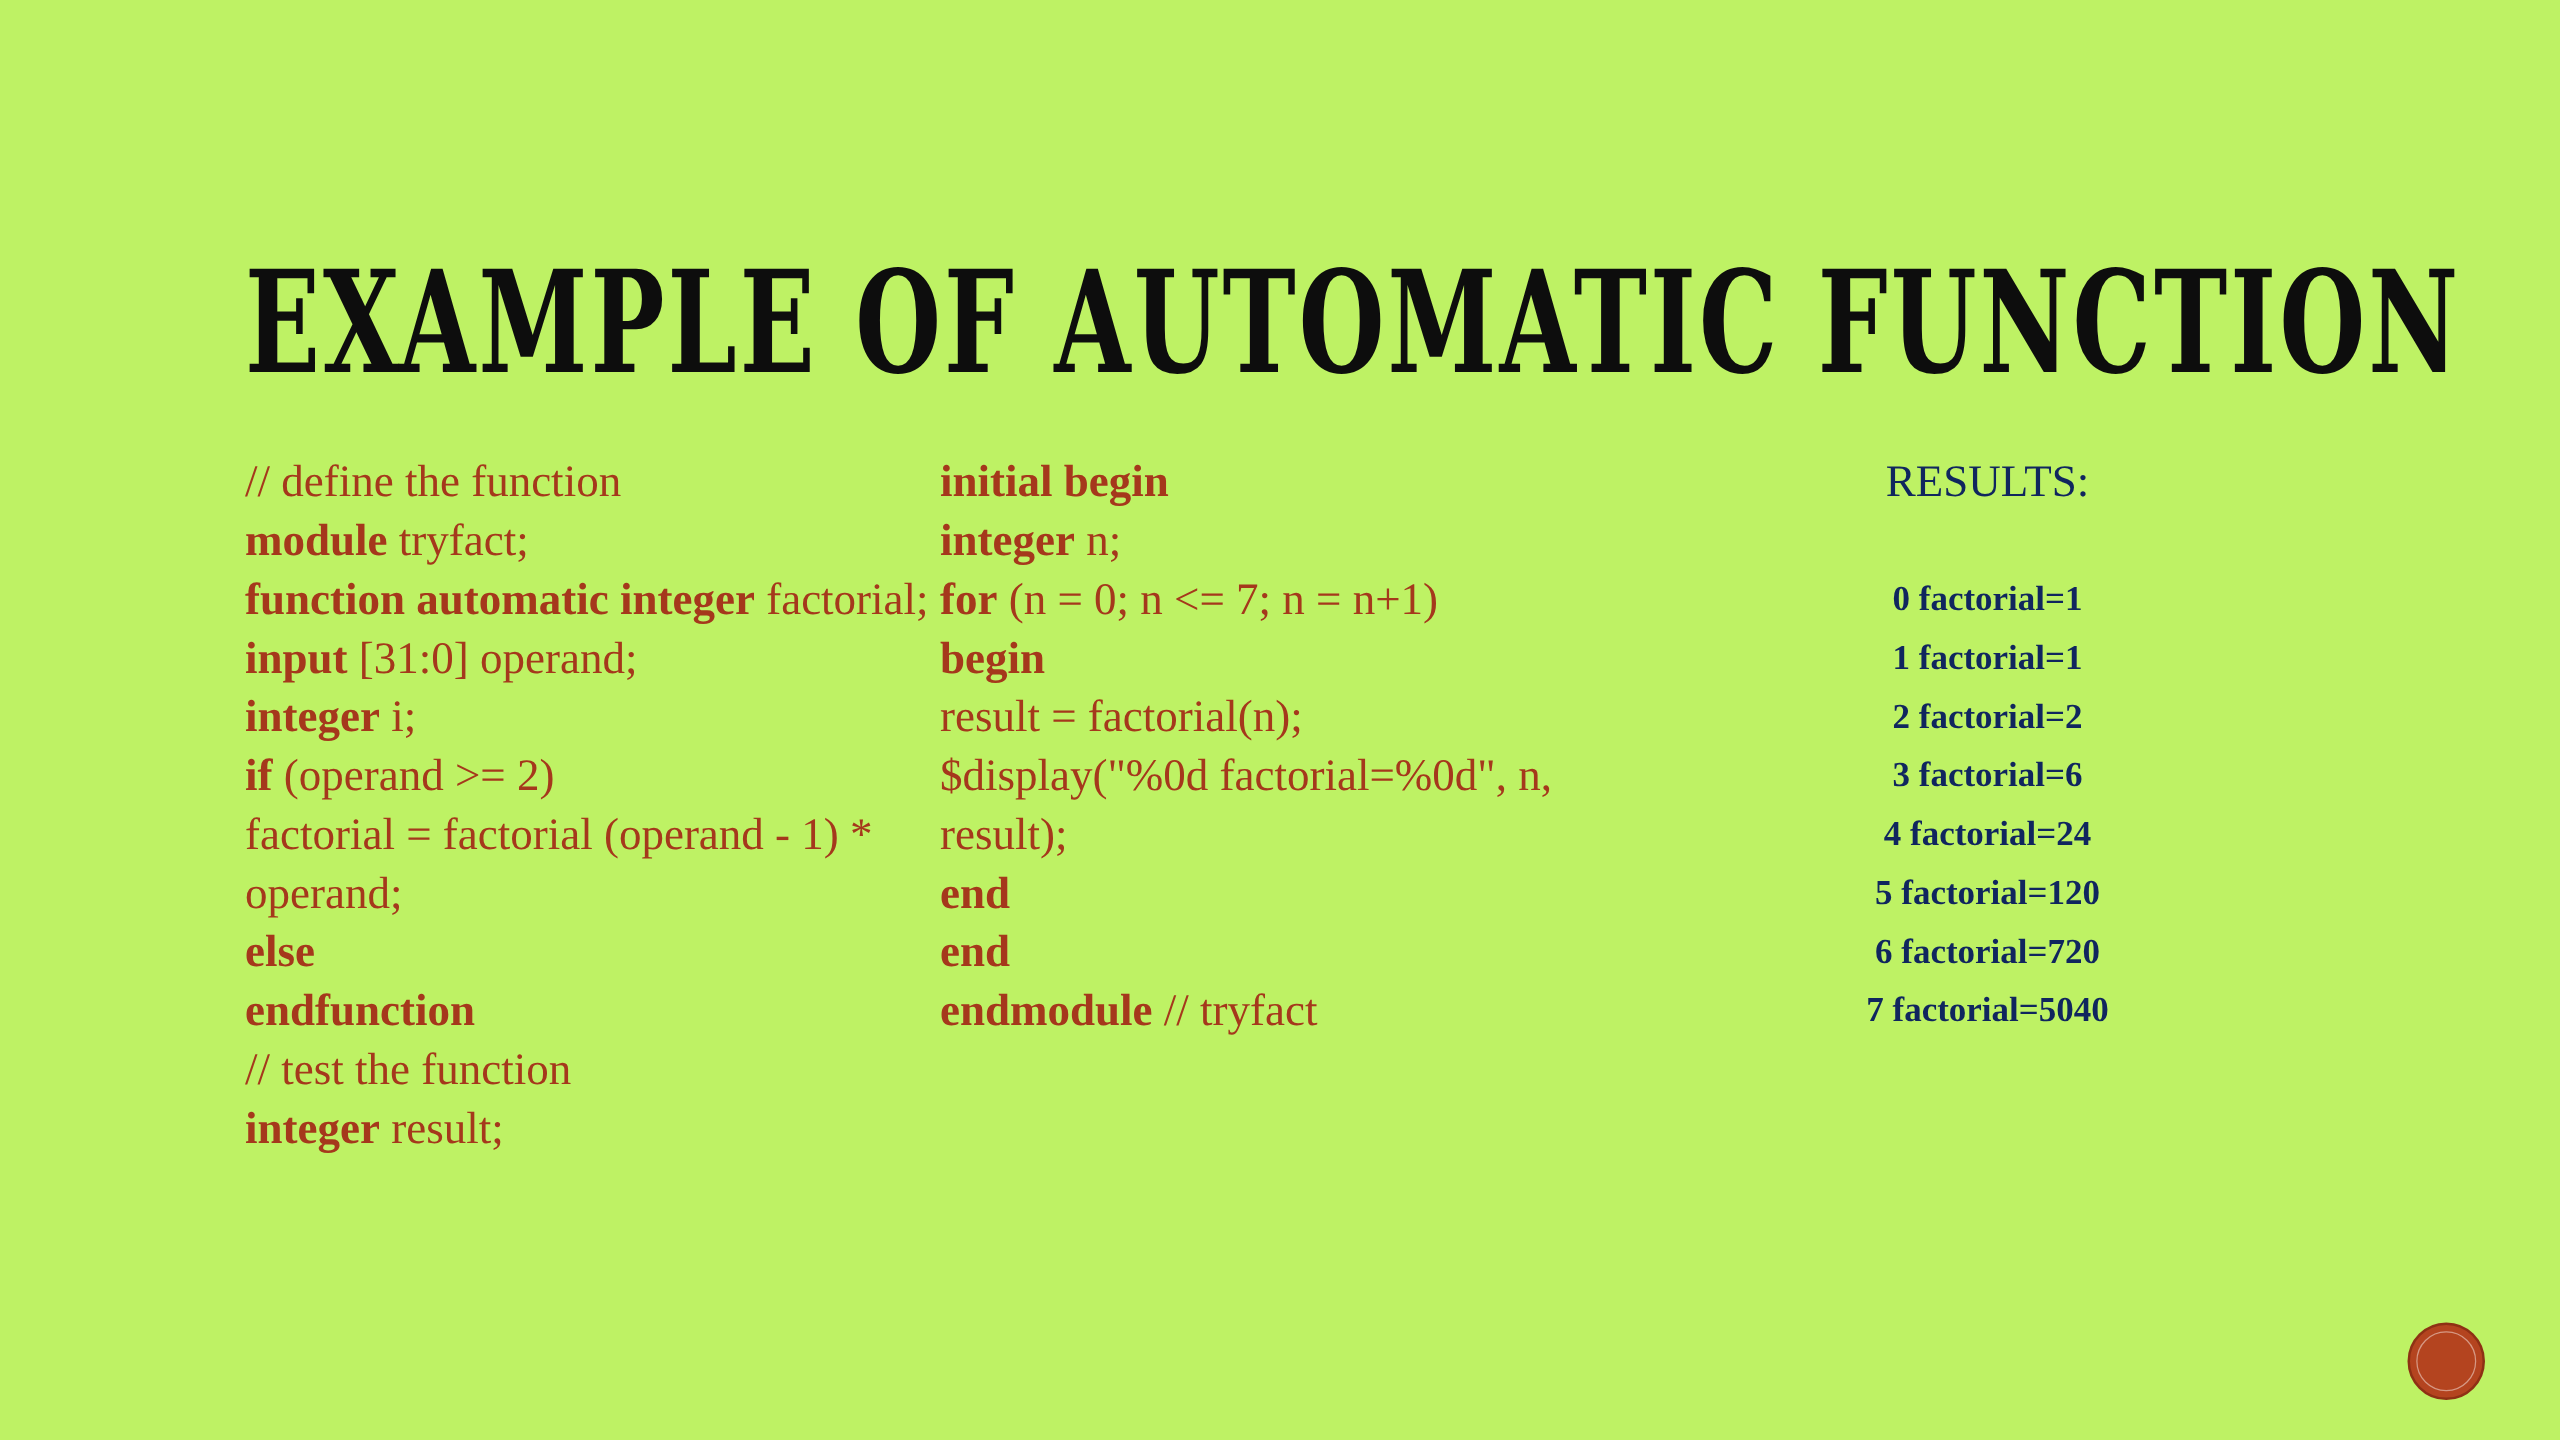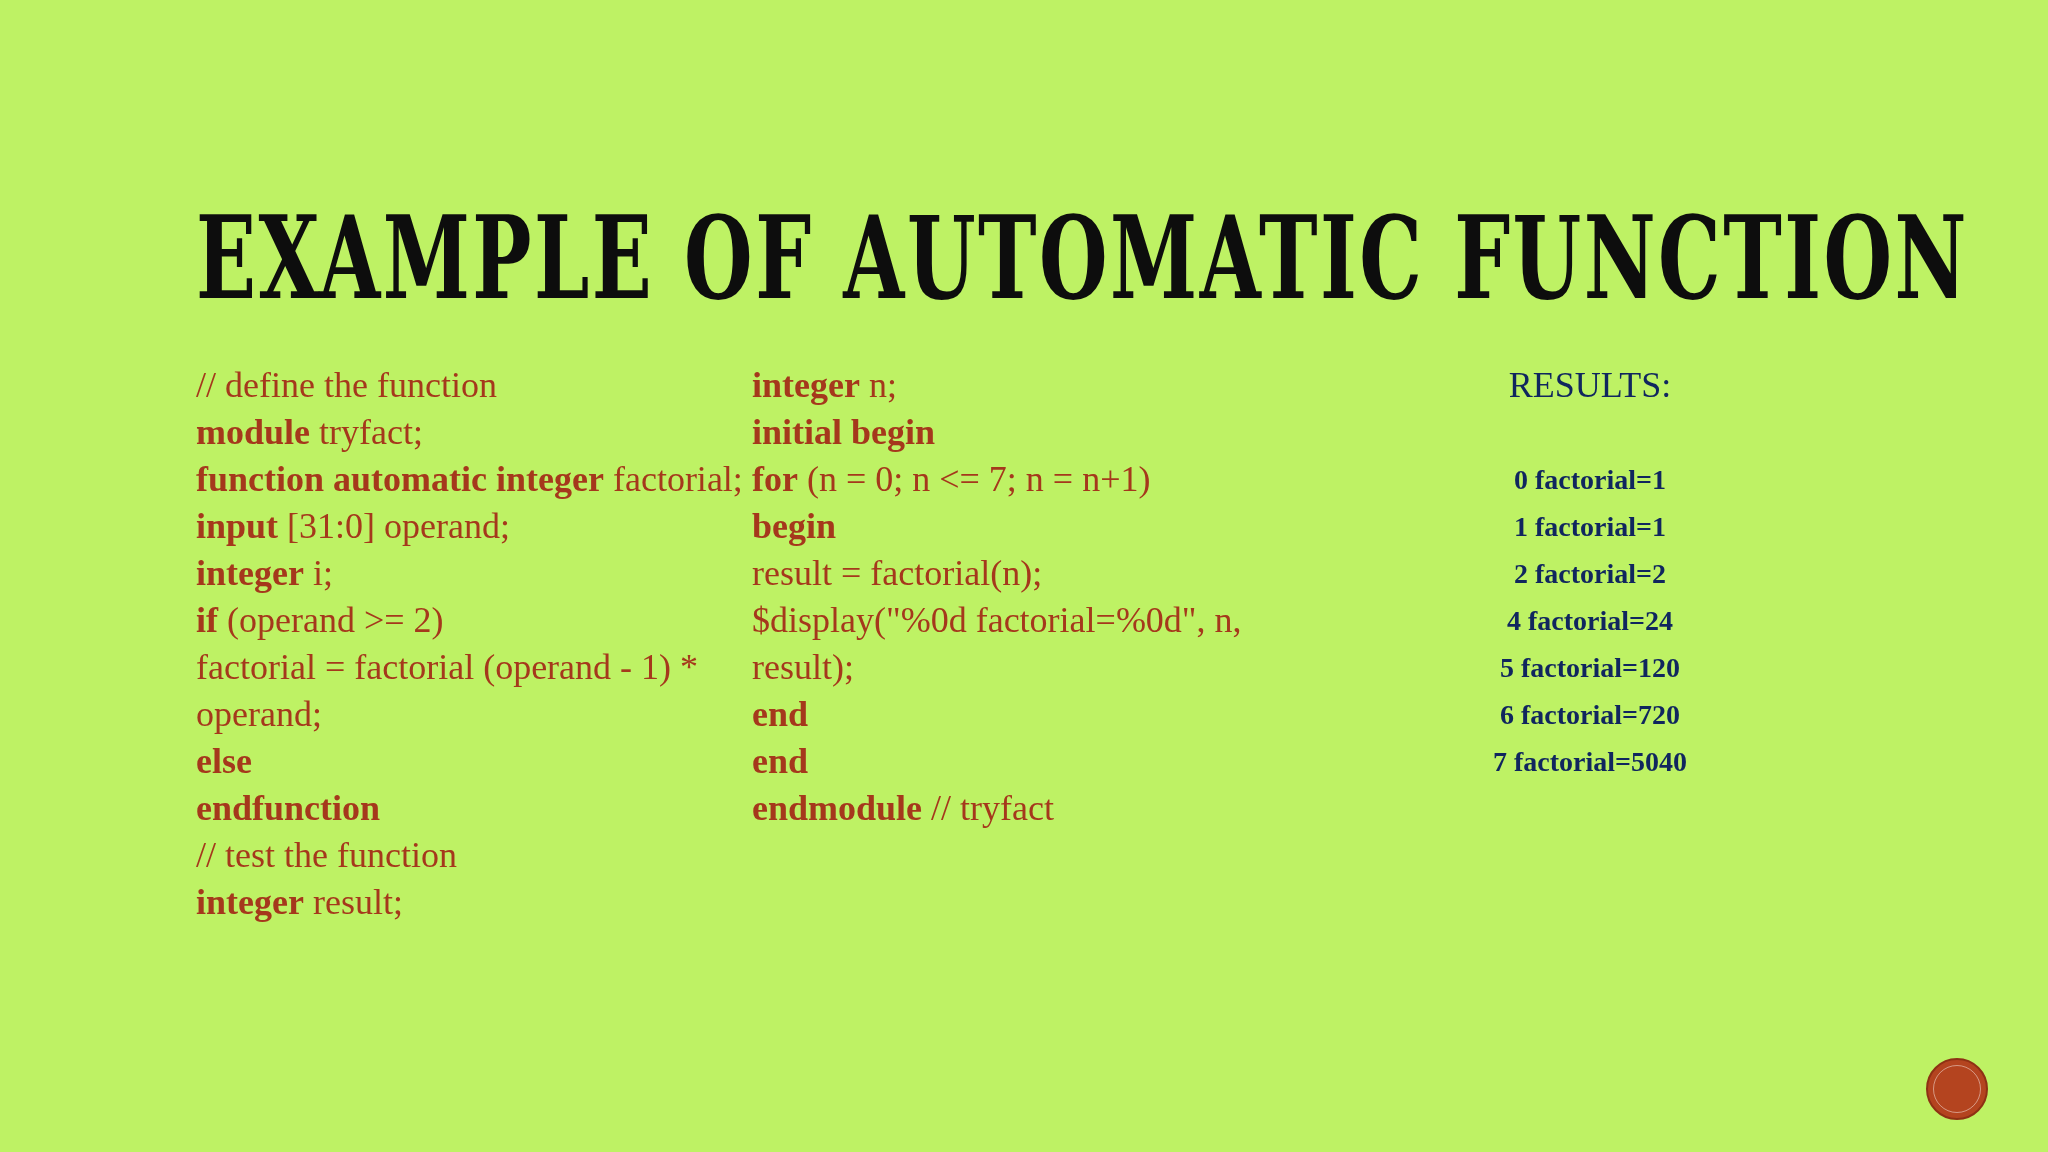--- a/index.html
+++ b/index.html
@@ -132,38 +132,39 @@
       <div class="code-line"><span class="kw">integer</span><span> i;</span></div>
       <div class="code-line"><span class="kw">if</span><span> (operand &gt;= 2)</span></div>
       <div class="code-line"><span>factorial = factorial (operand - 1) * operand;</span></div>
       <div class="code-line"><span class="kw">else</span></div>
       <div class="code-line"><span class="kw">endfunction</span></div>
       <div class="code-line"><span>// test the function</span></div>
       <div class="code-line"><span class="kw">integer</span><span> result;</span></div>
     </div>
 
   <div id="col-code-2" class="col">
+      <div class="code-line"><span class="kw">initial begin</span></div>
       <div class="code-line"><span class="kw">integer</span><span> n;</span></div>
-      <div class="code-line"><span class="kw">initial begin</span></div>
       <div class="code-line"><span class="kw">for</span><span> (n = 0; n &lt;= 7; n = n+1)</span></div>
       <div class="code-line"><span class="kw">begin</span></div>
       <div class="code-line"><span>result = factorial(n);</span></div>
       <div class="code-line"><span>$display("%0d factorial=%0d", n, result);</span></div>
       <div class="code-line"><span class="kw">end</span></div>
       <div class="code-line"><span class="kw">end</span></div>
       <div class="code-line"><span class="kw">endmodule</span><span> // tryfact</span></div>
     </div>
 
   <div id="col-results">
     <div id="results-heading">RESULTS:</div>
     <div id="results-spacer"></div>
     <div id="results-list">
         <div class="result-line">0 factorial=1</div>
         <div class="result-line">1 factorial=1</div>
         <div class="result-line">2 factorial=2</div>
+        <div class="result-line">3 factorial=6</div>
         <div class="result-line">4 factorial=24</div>
         <div class="result-line">5 factorial=120</div>
         <div class="result-line">6 factorial=720</div>
         <div class="result-line">7 factorial=5040</div>
       </div>
   </div>
 
   <div id="corner-logo">
     <div class="ring"></div>
     <div class="inner"></div>

